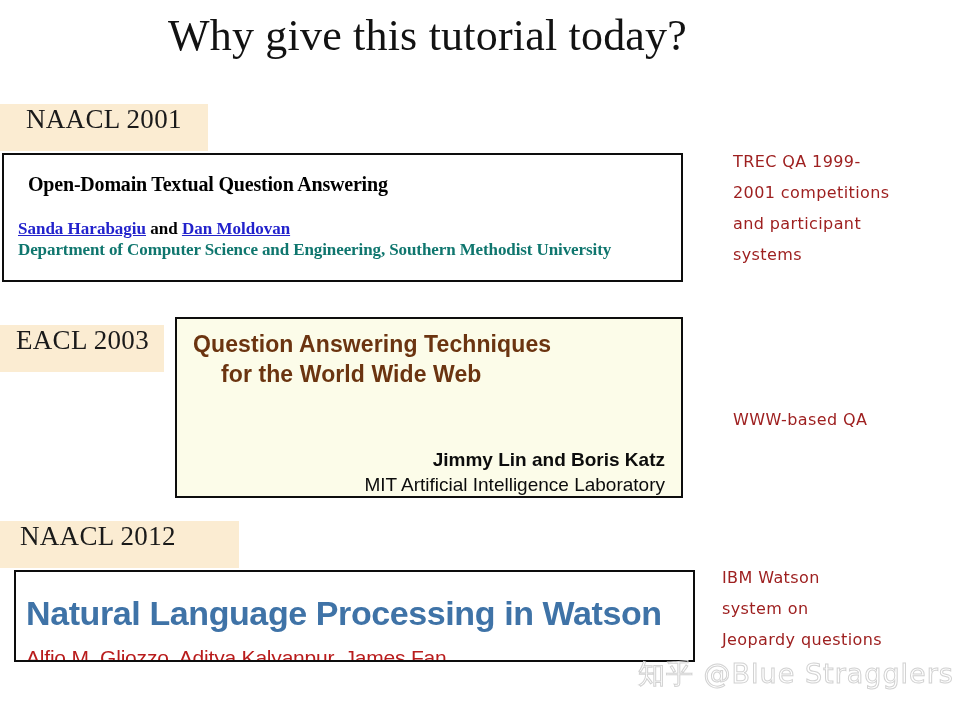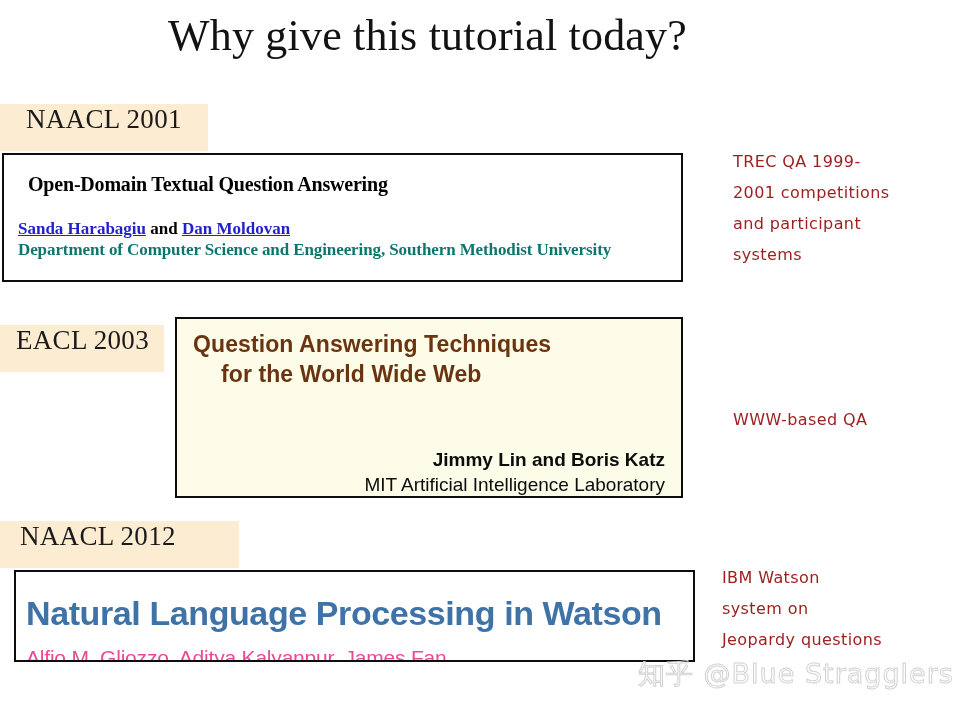--- a/index.html
+++ b/index.html
@@ -147,21 +147,21 @@
     line-height: 42px;
     color: #3f73a7;
     letter-spacing: -0.4px;
   }
   #paper-3 .p3-authors {
     margin-top: 10px;
     font-family: "Liberation Sans", "DejaVu Sans", sans-serif;
     font-weight: normal;
     font-size: 21px;
     line-height: 28px;
-    color: #ec4899;
+    color: #b91c1c;
     letter-spacing: -0.2px;
   }
 
   
   .annotation {
     position: absolute;
     font-family: "DejaVu Sans", "Liberation Sans", sans-serif;
     font-size: 16px;
     line-height: 31px;
     color: #9e2020;

